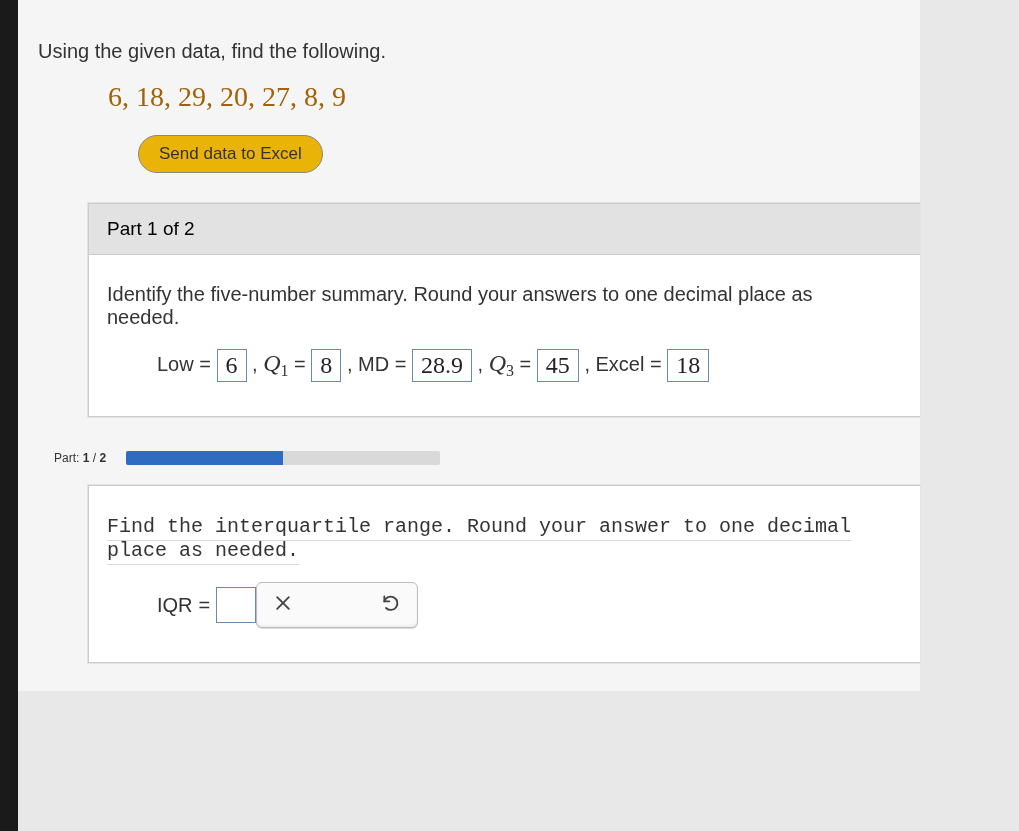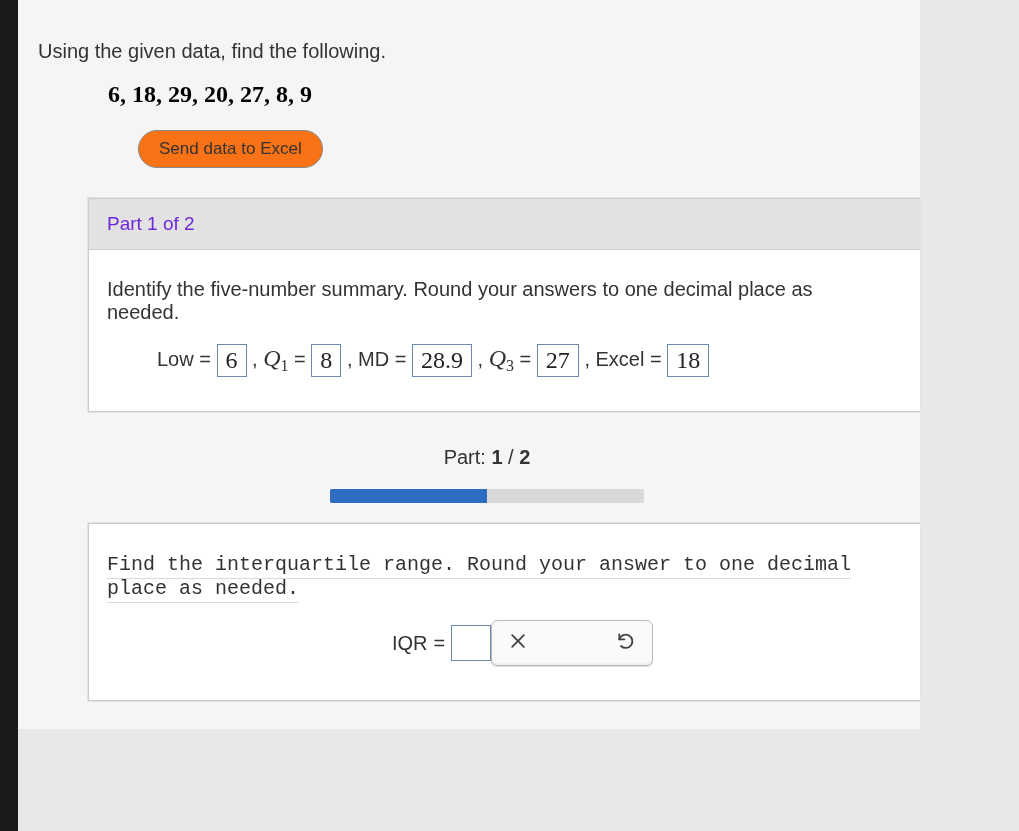--- a/index.html
+++ b/index.html
@@ -25,48 +25,47 @@
     padding: 40px 0 0 0;
   }
   .intro {
     padding: 0 0 0 20px;
     font-size: 20px;
     color: #333;
   }
   .data-list {
     padding: 18px 0 0 90px;
     font-family: "Times New Roman", serif;
-    font-size: 24px;
-    color: #000000;
-    font-weight: bold;
+    font-size: 28px;
+    color: #a16207;
   }
   .send-excel-wrap { padding: 22px 0 30px 120px; }
   .send-excel {
     display: inline-block;
     border: 1.5px solid #888;
     border-radius: 22px;
     padding: 8px 20px;
     font-size: 17px;
     color: #333;
-    background: #f97316;
+    background: #eab308;
     cursor: pointer;
   }
   .panel {
     margin-left: 70px;
     border: 1px solid #ccc;
     border-right: none;
     background: #fff;
     margin-bottom: 28px;
     box-shadow: 0 0 0 1px #e3e3e3;
   }
   .panel-head {
     background: #e2e2e2;
     padding: 14px 18px;
     font-size: 19px;
-    color: #6d28d9;
+    color: #000000;
     border-bottom: 1px solid #ccc;
   }
   .panel-body {
     padding: 28px 32px 34px 18px;
     font-size: 20px;
     color: #333;
   }
   .summary-line {
     padding-top: 20px;
     padding-left: 50px;
@@ -91,47 +90,45 @@
     font-size: 24px;
   }
   .sub {
     font-family: "Times New Roman", serif;
     font-size: 16px;
     vertical-align: sub;
   }
   .progress-row {
     margin-left: 36px;
     padding: 6px 0 20px 0;
-    font-size: 20px;
+    font-size: 12px;
     color: #333;
     display: flex;
     align-items: center;
     gap: 20px;
-    flex-direction: column;
   }
   .progress-bar-outer {
     width: 314px; height: 14px;
     background: #d9d9d9;
     position: relative;
     border-radius: 2px;
   }
   .progress-bar-inner {
     position: absolute;
     left: 0; top: 0;
     height: 100%;
     width: 50%;
     background: #2d6cc0;
     border-radius: 2px 0 0 2px;
   }
   .iqr-row {
     padding-top: 20px;
     padding-left: 50px;
     display: flex;
     align-items: center;
-    justify-content: center;
   }
   .iqr-label {
     font-family: Verdana, Geneva, sans-serif;
     font-size: 20px;
     display: flex;
     align-items: center;
     gap: 6px;
   }
   .empty-box {
     display: inline-block;
@@ -192,21 +189,21 @@
         <span class="mathvar">Q</span><span class="sub">1</span>
         <span> = </span>
         <span class="answer-box">8</span>
         <span>, </span>
         <span>MD</span>
         <span> = </span>
         <span class="answer-box">28.9</span>
         <span>, </span>
         <span class="mathvar">Q</span><span class="sub">3</span>
         <span> = </span>
-        <span class="answer-box">27</span>
+        <span class="answer-box">45</span>
         <span>, </span>
         <span>Excel</span>
         <span> = </span>
         <span class="answer-box">18</span>
       </div>
     </div>
   </div>
 
   <div class="progress-row">
     <div>

